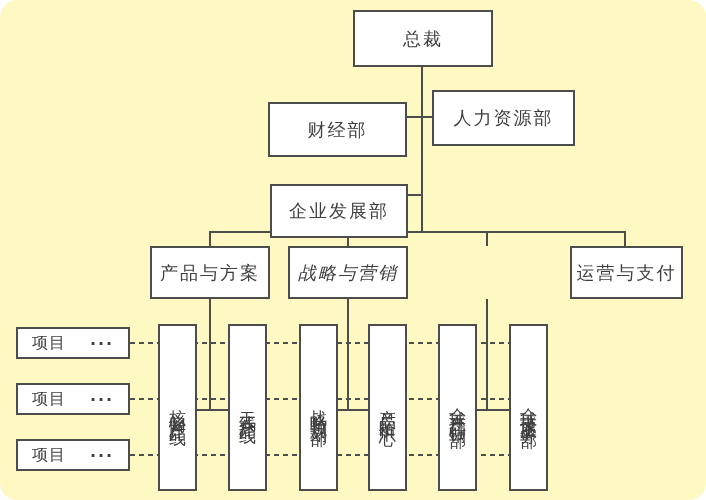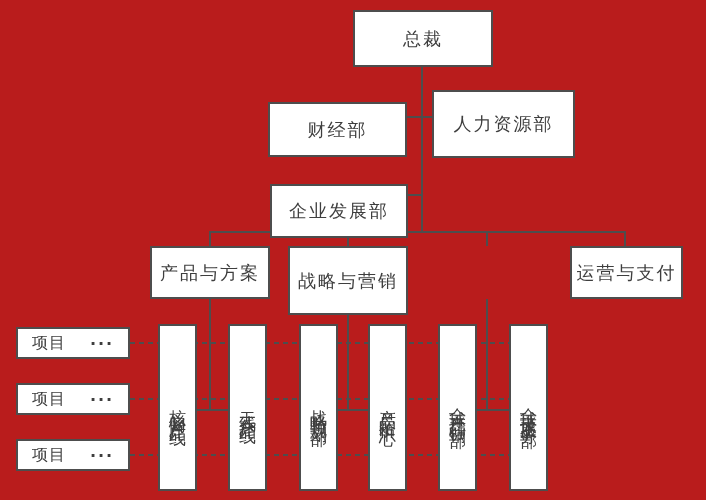--- a/index.html
+++ b/index.html
@@ -1,39 +1,39 @@
 <!DOCTYPE html>
 <html><head>
 <meta charset="utf-8">
 <style>
   html,body{margin:0;padding:0;background:#ffffff;}
   #stage{
-    position:relative;width:706px;height:500px;background:#b91c1c;overflow:hidden;
-    font-family:"DejaVu Sans","Liberation Sans",sans-serif;color:#3e3e3e;
+    position:relative;width:706px;height:500px;background:#fef9c3;overflow:hidden;
+    font-family:"DejaVu Sans","Liberation Sans",sans-serif;color:#3e3e3e;border-radius:17px;
   }
   #wires{position:absolute;left:0;top:0;}
   .box{
     position:absolute;box-sizing:border-box;background:#ffffff;
     border:2px solid #4d4d4d;display:flex;align-items:center;justify-content:center;
     font-size:18px;letter-spacing:2px;white-space:nowrap;
   }
   .vbox{
     writing-mode:vertical-rl;text-orientation:upright;
     font-size:17px;letter-spacing:4px;line-height:1;
   }
   .pbox{font-size:16px;letter-spacing:1px;gap:24px;}
   .pbox .dots{letter-spacing:2px;font-weight:bold;}
 
   
   #b-president{left:353px;top:10px;width:140px;height:57px;}
   #b-finance{left:268px;top:102px;width:139px;height:55px;}
-  #b-hr{left:432px;top:90px;width:143px;height:68px;text-align:center;}
+  #b-hr{left:432px;top:90px;width:143px;height:56px;text-align:center;}
   #b-corpdev{left:270px;top:168px;width:138px;height:54px;margin-top:16px;}
   #b-products{left:150px;top:246px;width:120px;height:53px;text-align:right;}
-  #b-strategy{left:288px;top:246px;width:120px;height:69px;}
+  #b-strategy{left:288px;top:246px;width:120px;height:53px;font-style:italic;}
   #b-sales{left:426px;top:246px;width:122px;height:53px;}
   #b-operations{left:570px;top:246px;width:113px;height:53px;font-family:Liberation Serif, serif;}
 
   
   #b-core{left:158px;top:324px;width:39px;height:167px;}
   #b-wireless{left:228px;top:324px;width:39px;height:167px;}
   #b-planning{left:299px;top:324px;width:39px;height:167px;}
   #b-pricing{left:368px;top:324px;width:39px;height:167px;}
   #b-globalmkt{left:438px;top:324px;width:39px;height:167px;}
   #b-globaltech{left:509px;top:324px;width:39px;height:167px;}

